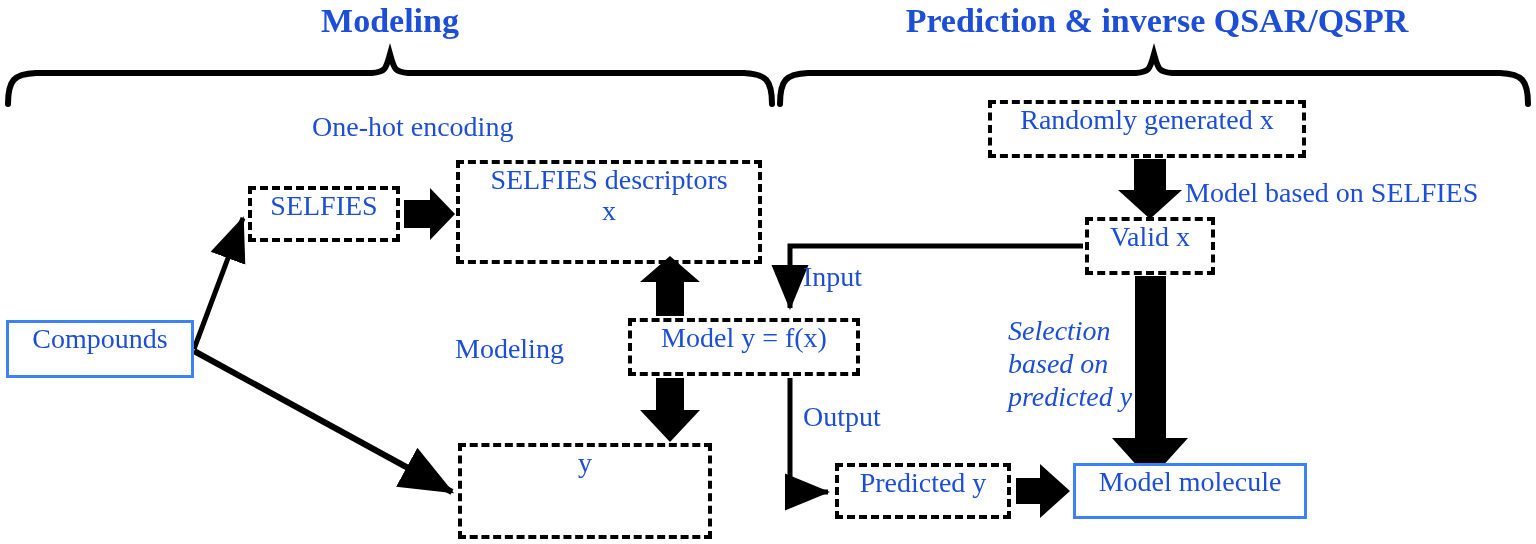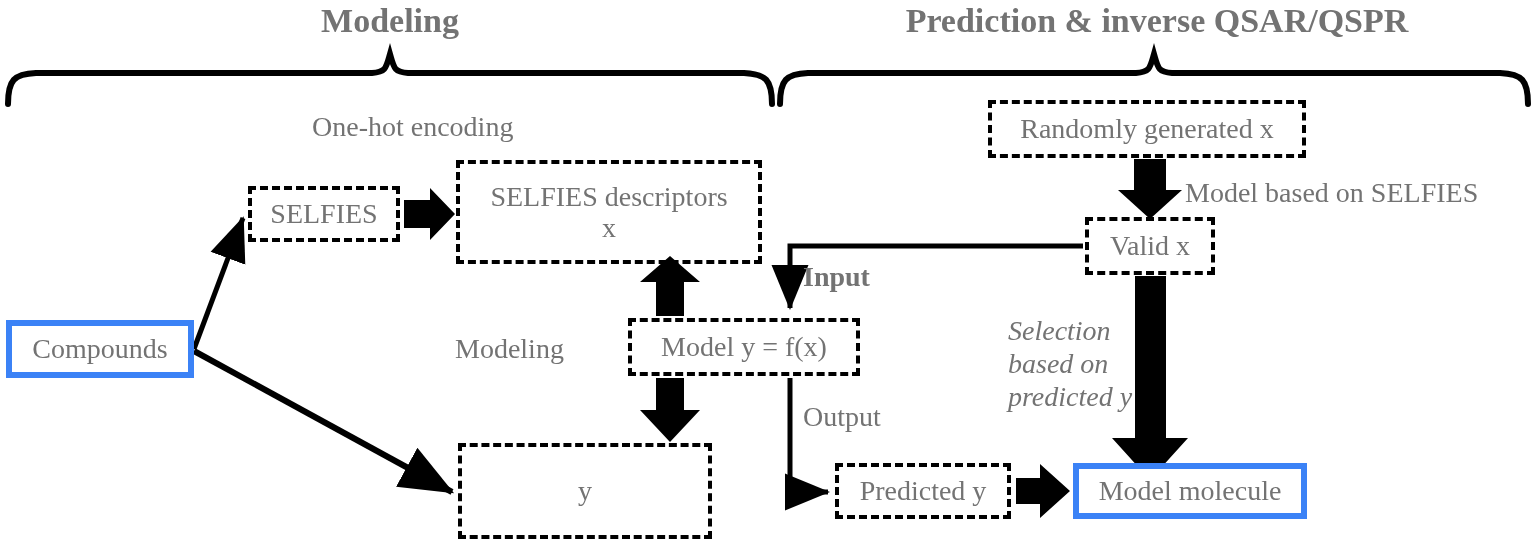--- a/index.html
+++ b/index.html
@@ -6,43 +6,42 @@
     margin: 0;
     padding: 0;
     background: #ffffff;
   }
   #stage {
     position: relative;
     width: 1536px;
     height: 544px;
     background: #ffffff;
     font-family: "Liberation Serif", "DejaVu Serif", serif;
-    color: #737373;
+    color: #1d4ed8;
     overflow: hidden;
   }
   #svg-layer {
     position: absolute;
     left: 0; top: 0;
     width: 1536px;
     height: 544px;
   }
   .node {
     position: absolute;
     box-sizing: border-box;
     display: flex;
     flex-direction: column;
     align-items: center;
-    justify-content: center;
     text-align: center;
     line-height: 1.12;
     background: #ffffff;
     z-index: 5;
   }
   .node.solid {
-    border: 6px solid #3b82f6;
+    border: 3px solid #3b82f6;
   }
   .node.dashed {
     border: 4px dashed #000000;
     background: transparent;
   }
   .label {
     position: absolute;
     white-space: pre;
     line-height: 1.18;
     z-index: 6;
@@ -157,21 +156,21 @@
   </div>
 
   <div class="node solid fs32" style="left:1073px; top:463px; width:234px; height:56px;">
     <span>Model molecule</span>
   </div>
 
   <div class="label fs32" style="left:312px; top:110px;">One-hot encoding</div>
 
   <div class="label fs32" style="left:455px; top:332px;">Modeling</div>
 
-  <div class="label fs32" style="left:803px; top:260px;font-weight:bold;">Input</div>
+  <div class="label fs32" style="left:803px; top:260px;">Input</div>
 
   <div class="label fs32" style="left:803px; top:400px;">Output</div>
 
   <div class="label fs32" style="left:1185px; top:176px;">Model based on SELFIES</div>
 
   <div class="label fs32" style="left:1008px; top:314px;font-style:italic;">Selection
 based on
 predicted y</div>
 
 

